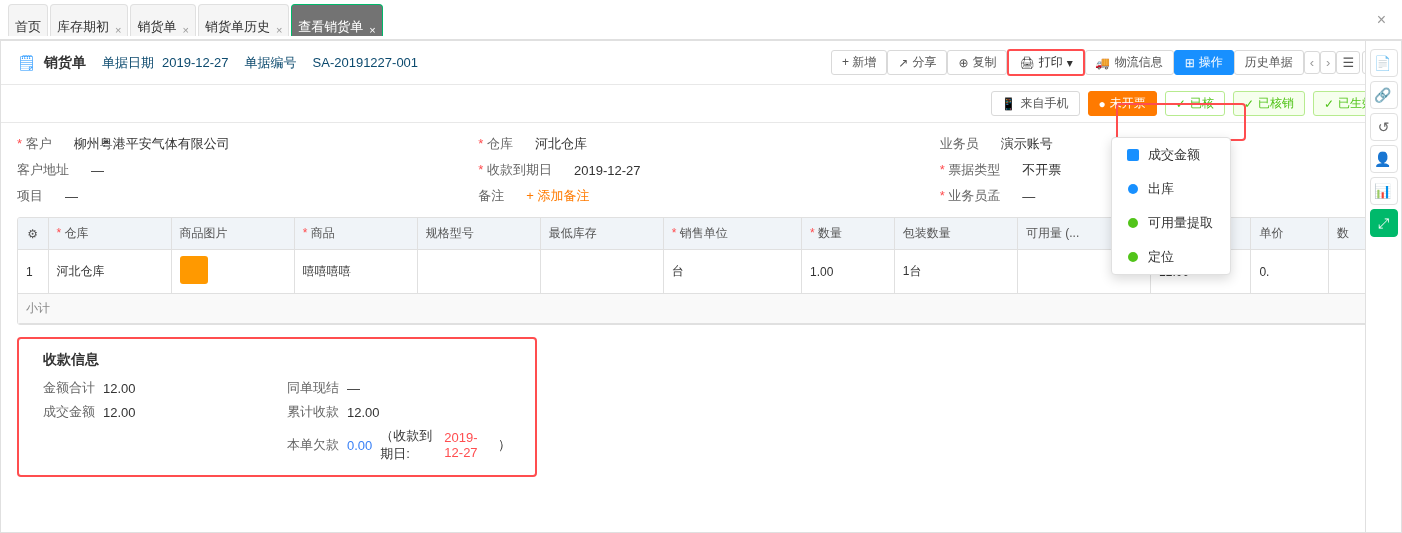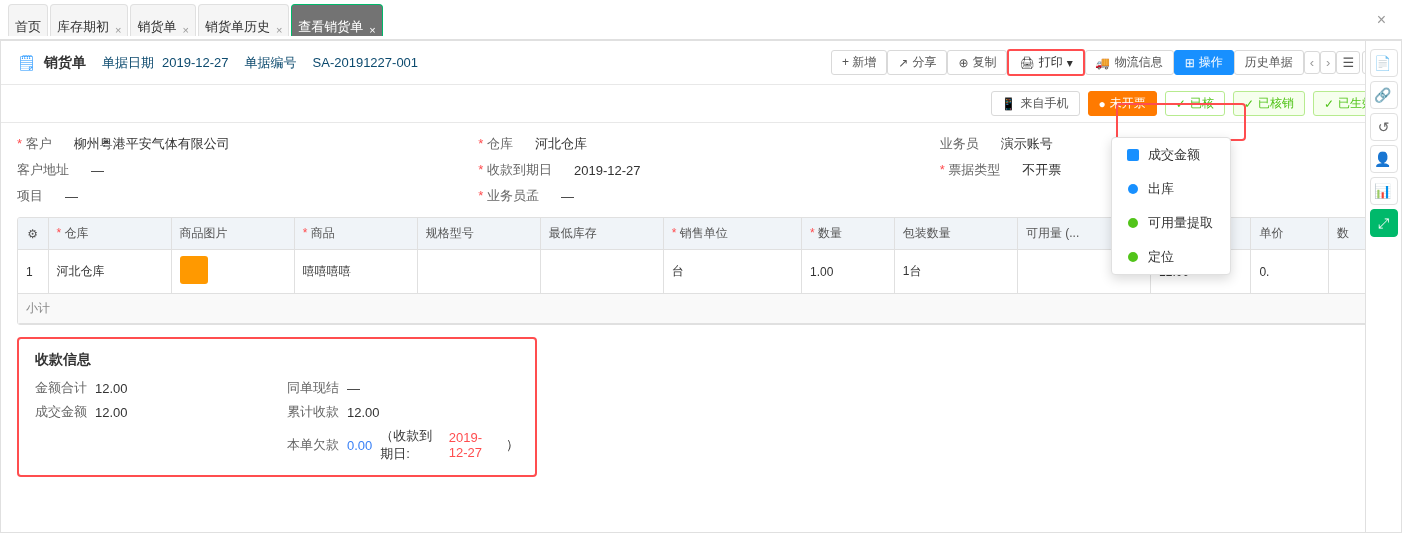--- a/index.html
+++ b/index.html
@@ -111,21 +111,21 @@
       padding: 6px 8px; border-right: 1px solid #e0e0e0;
       border-bottom: 1px solid #e0e0e0; white-space: nowrap;
     }
     .subtotal-row td { background: #f9f9f9; font-size: 12px; color: #888; }
     .gear-col { width: 30px; text-align: center; }
     .product-img { width: 28px; height: 28px; background: #ff9900; border-radius: 3px; display: inline-block; }
 
     
     .payment-box {
       margin: 12px 16px; border: 2px solid #ff4d4f;
-      border-radius: 4px; padding: 12px 16px; width: 520px;
+      border-radius: 4px; padding: 12px 24px; width: 520px;
     }
     .payment-title { font-weight: bold; font-size: 14px; margin-bottom: 10px; }
     .payment-grid { display: grid; grid-template-columns: 1fr 1fr; gap: 6px 20px; }
     .payment-item { display: flex; align-items: center; gap: 8px; font-size: 13px; }
     .payment-item .plabel { color: #666; white-space: nowrap; }
     .payment-item .pvalue { color: #333; }
     .payment-item .pvalue.red { color: #3b82f6; }
     .payment-item .pvalue.date { color: #ff4d4f; }
 
     
@@ -291,20 +291,24 @@
       <span class="form-label required">收款到期日</span>
       <span class="form-value">2019-12-27</span>
     </div>
     <div class="form-row">
       <span class="form-label required">票据类型</span>
       <span class="form-value">不开票</span>
     </div>
     <div class="form-row">
       <span class="form-label">项目</span>
       <span class="form-value">—</span>
+    </div>
+    <div class="form-row">
+      <span class="form-label">备注</span>
+      <span class="add-note-btn">+ 添加备注</span>
     </div>
     <div class="form-row">
       <span class="form-label required">业务员孟</span>
       <span class="form-value">—</span>
     </div>
   </div>
 
   <div class="table-wrap">
     <table>
       <thead>

